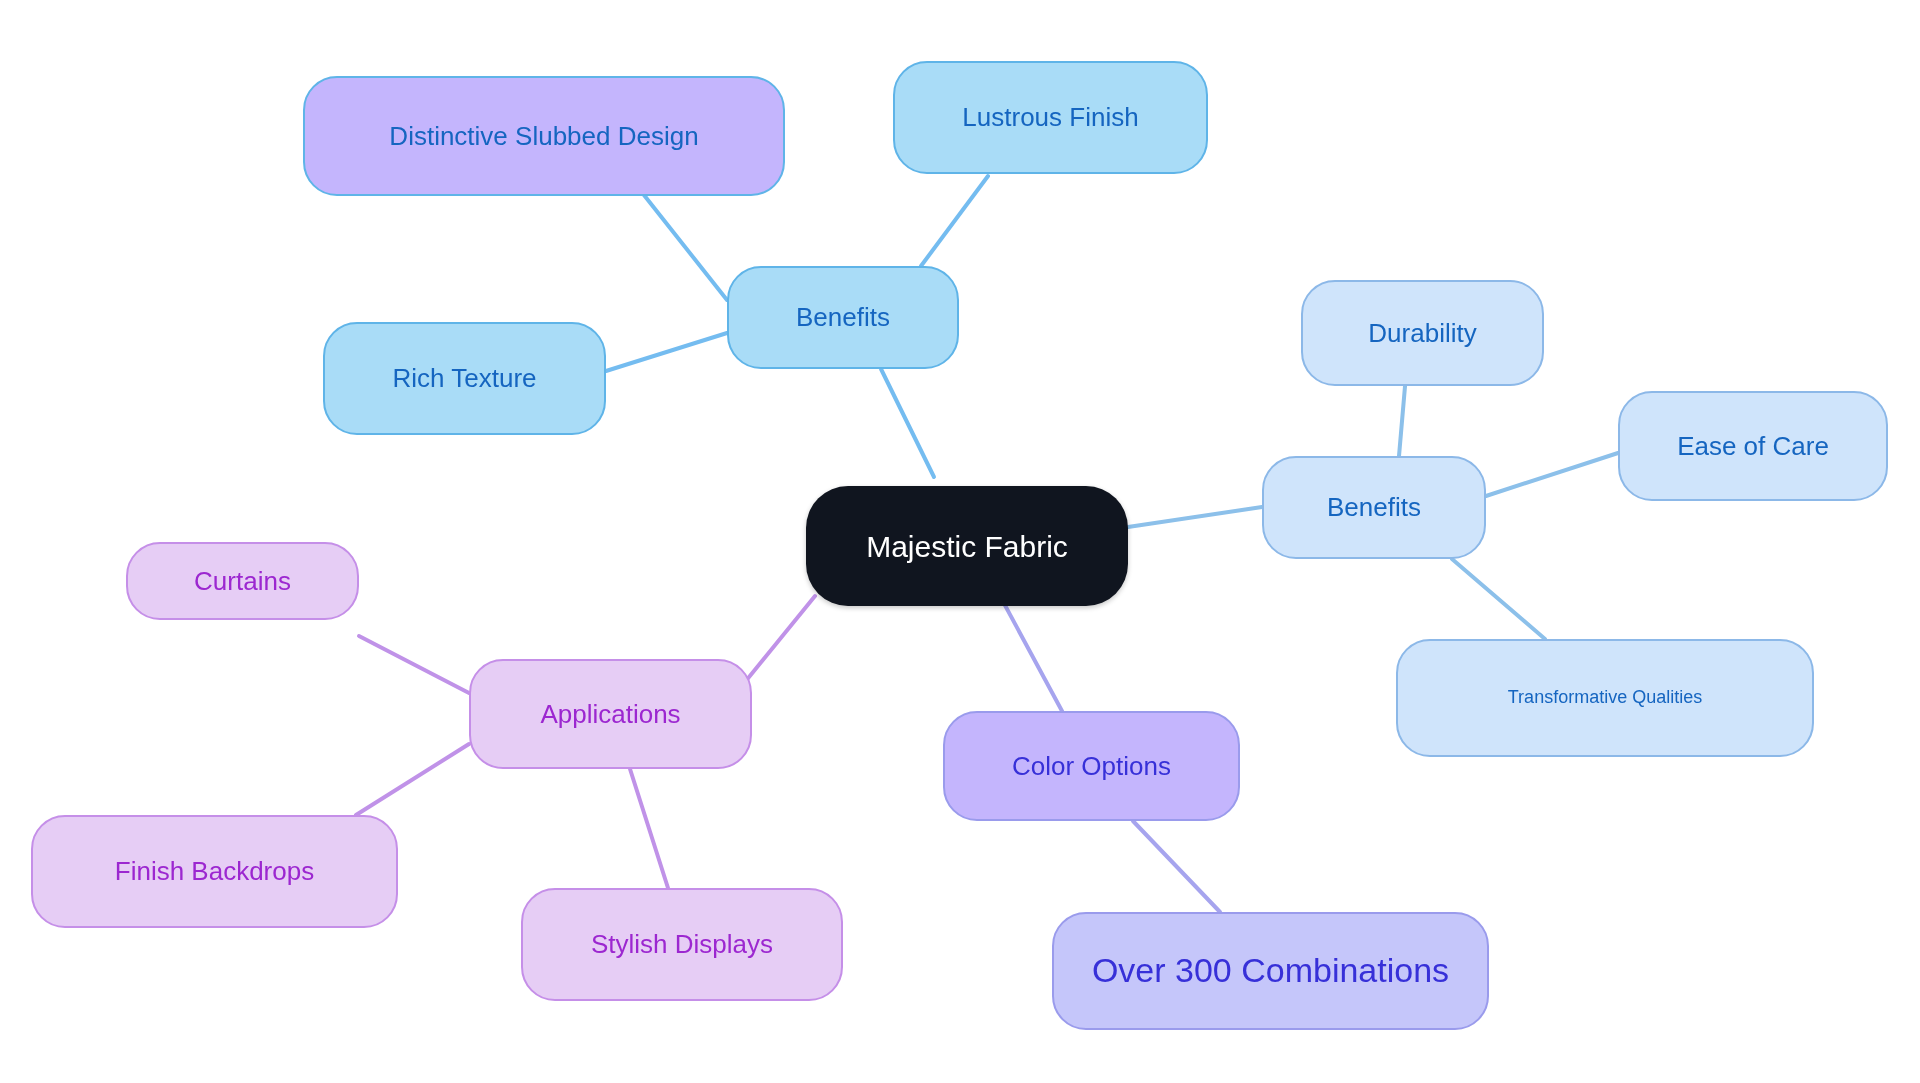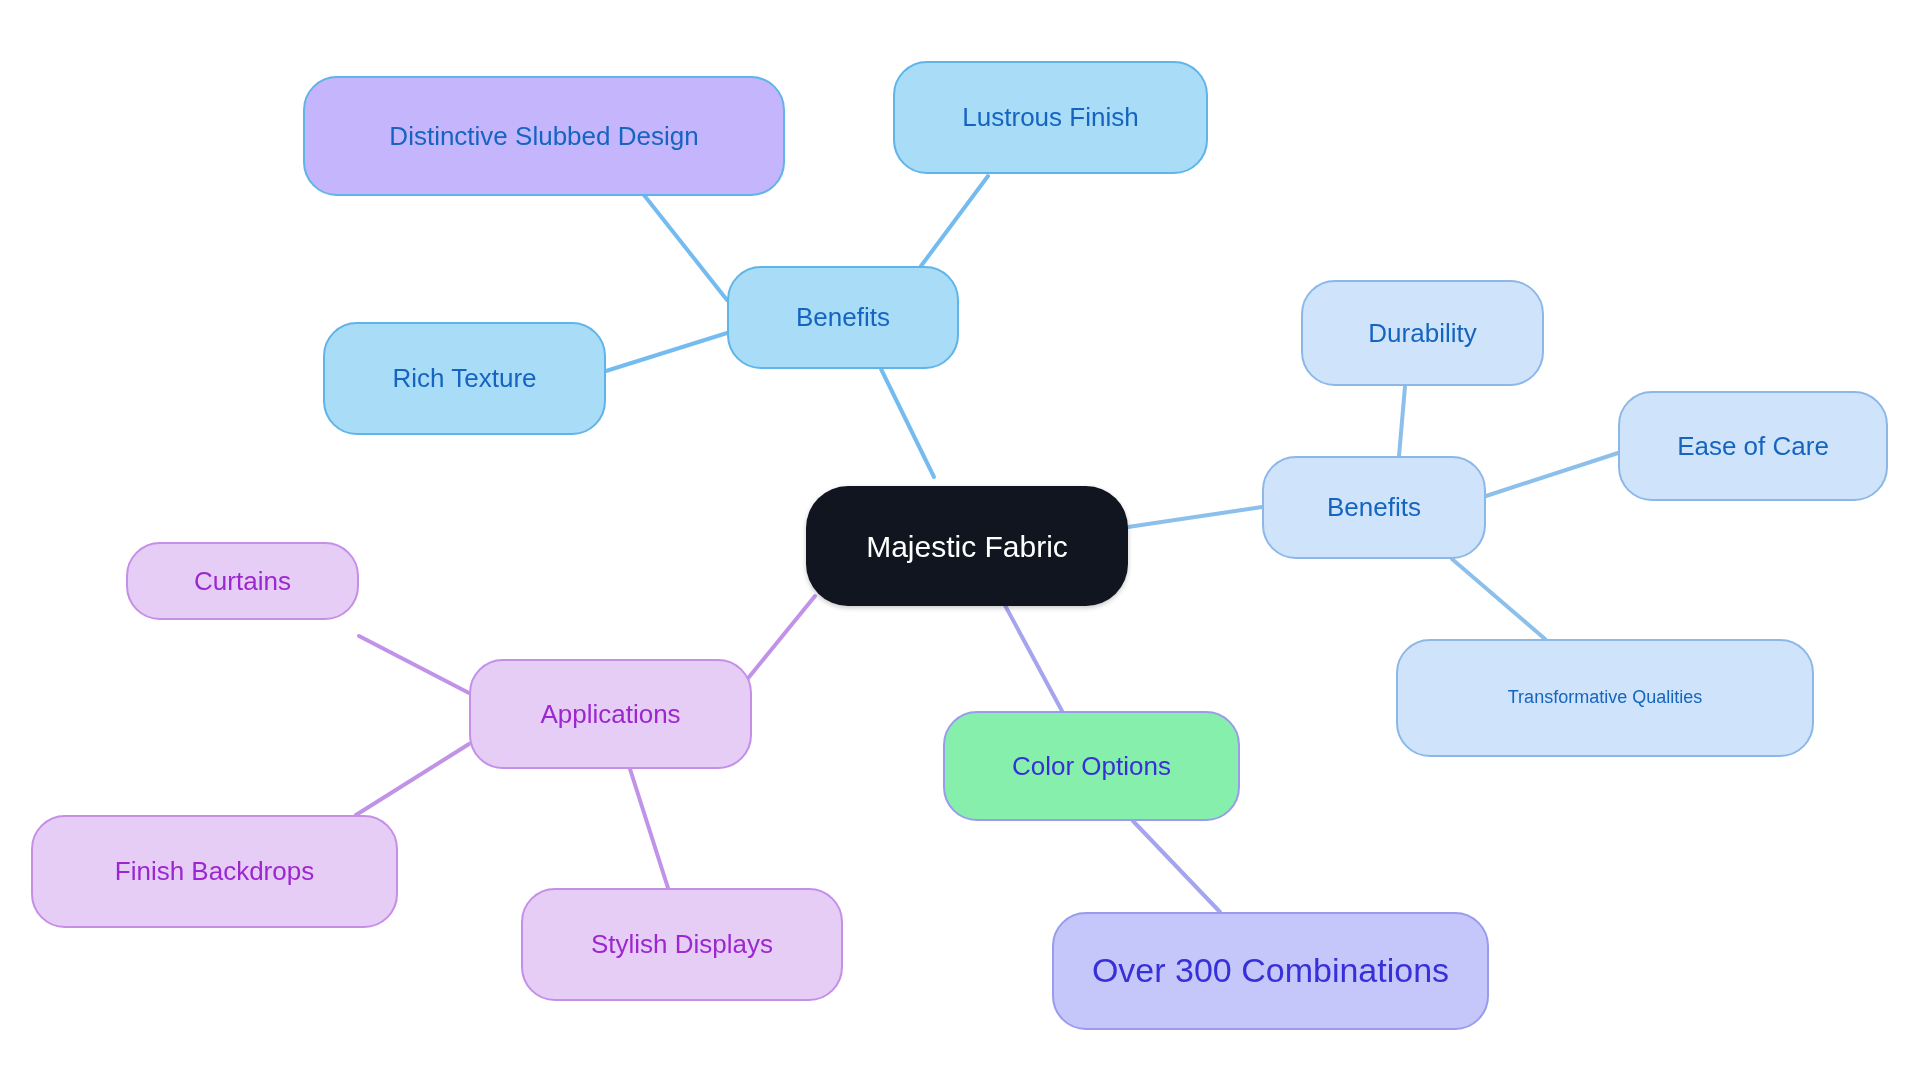--- a/index.html
+++ b/index.html
@@ -90,21 +90,21 @@
       </div>
       <div class="node leaf" style="left: 1618px; top: 391px; width: 270px; height: 110px; background: rgb(207, 228, 251); border-color: rgb(140, 184, 232); color: rgb(21, 101, 192); font-size: 26px;">
         <span class="node-label">Ease of Care</span>
       </div>
       <div class="node leaf" style="left: 1396px; top: 639px; width: 418px; height: 118px; background: rgb(207, 228, 251); border-color: rgb(140, 184, 232); color: rgb(21, 101, 192); font-size: 18px;">
         <span class="node-label">Transformative Qualities</span>
       </div>
       <div class="node branch" style="left: 469px; top: 659px; width: 283px; height: 110px; background: rgb(230, 205, 245); border-color: rgb(197, 143, 232); color: rgb(156, 39, 208); font-size: 26px;">
         <span class="node-label">Applications</span>
       </div>
-      <div class="node branch" style="left: 943px; top: 711px; width: 297px; height: 110px; background: #86efac; border-color: rgb(154, 155, 236); color: rgb(55, 48, 216); font-size: 26px;">
+      <div class="node branch" style="left: 943px; top: 711px; width: 297px; height: 110px; background: #c4b5fd; border-color: rgb(154, 155, 236); color: rgb(55, 48, 216); font-size: 26px;">
         <span class="node-label">Color Options</span>
       </div>
       <div class="node leaf" style="left: 126px; top: 542px; width: 233px; height: 78px; background: rgb(230, 205, 245); border-color: rgb(197, 143, 232); color: rgb(156, 39, 208); font-size: 26px;">
         <span class="node-label">Curtains</span>
       </div>
       <div class="node leaf" style="left: 31px; top: 815px; width: 367px; height: 113px; background: rgb(230, 205, 245); border-color: rgb(197, 143, 232); color: rgb(156, 39, 208); font-size: 26px;">
         <span class="node-label">Finish Backdrops</span>
       </div>
       <div class="node leaf" style="left: 521px; top: 888px; width: 322px; height: 113px; background: rgb(230, 205, 245); border-color: rgb(197, 143, 232); color: rgb(156, 39, 208); font-size: 26px;">
         <span class="node-label">Stylish Displays</span>

